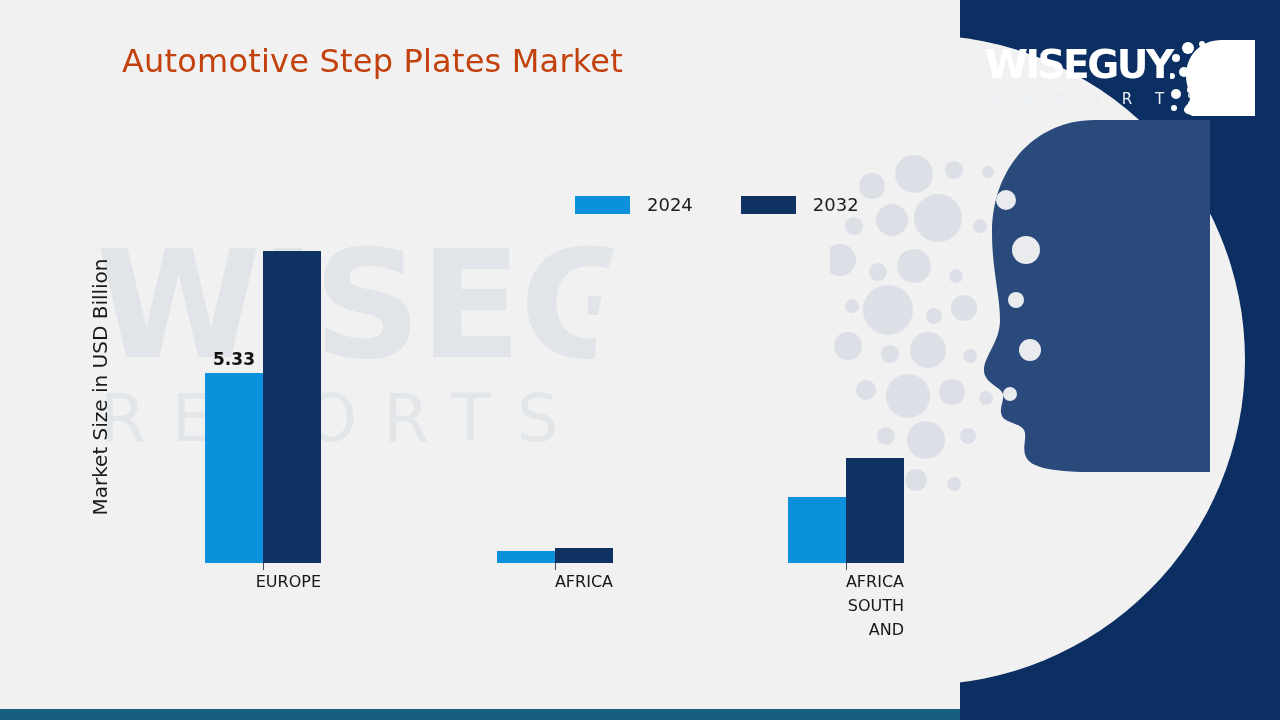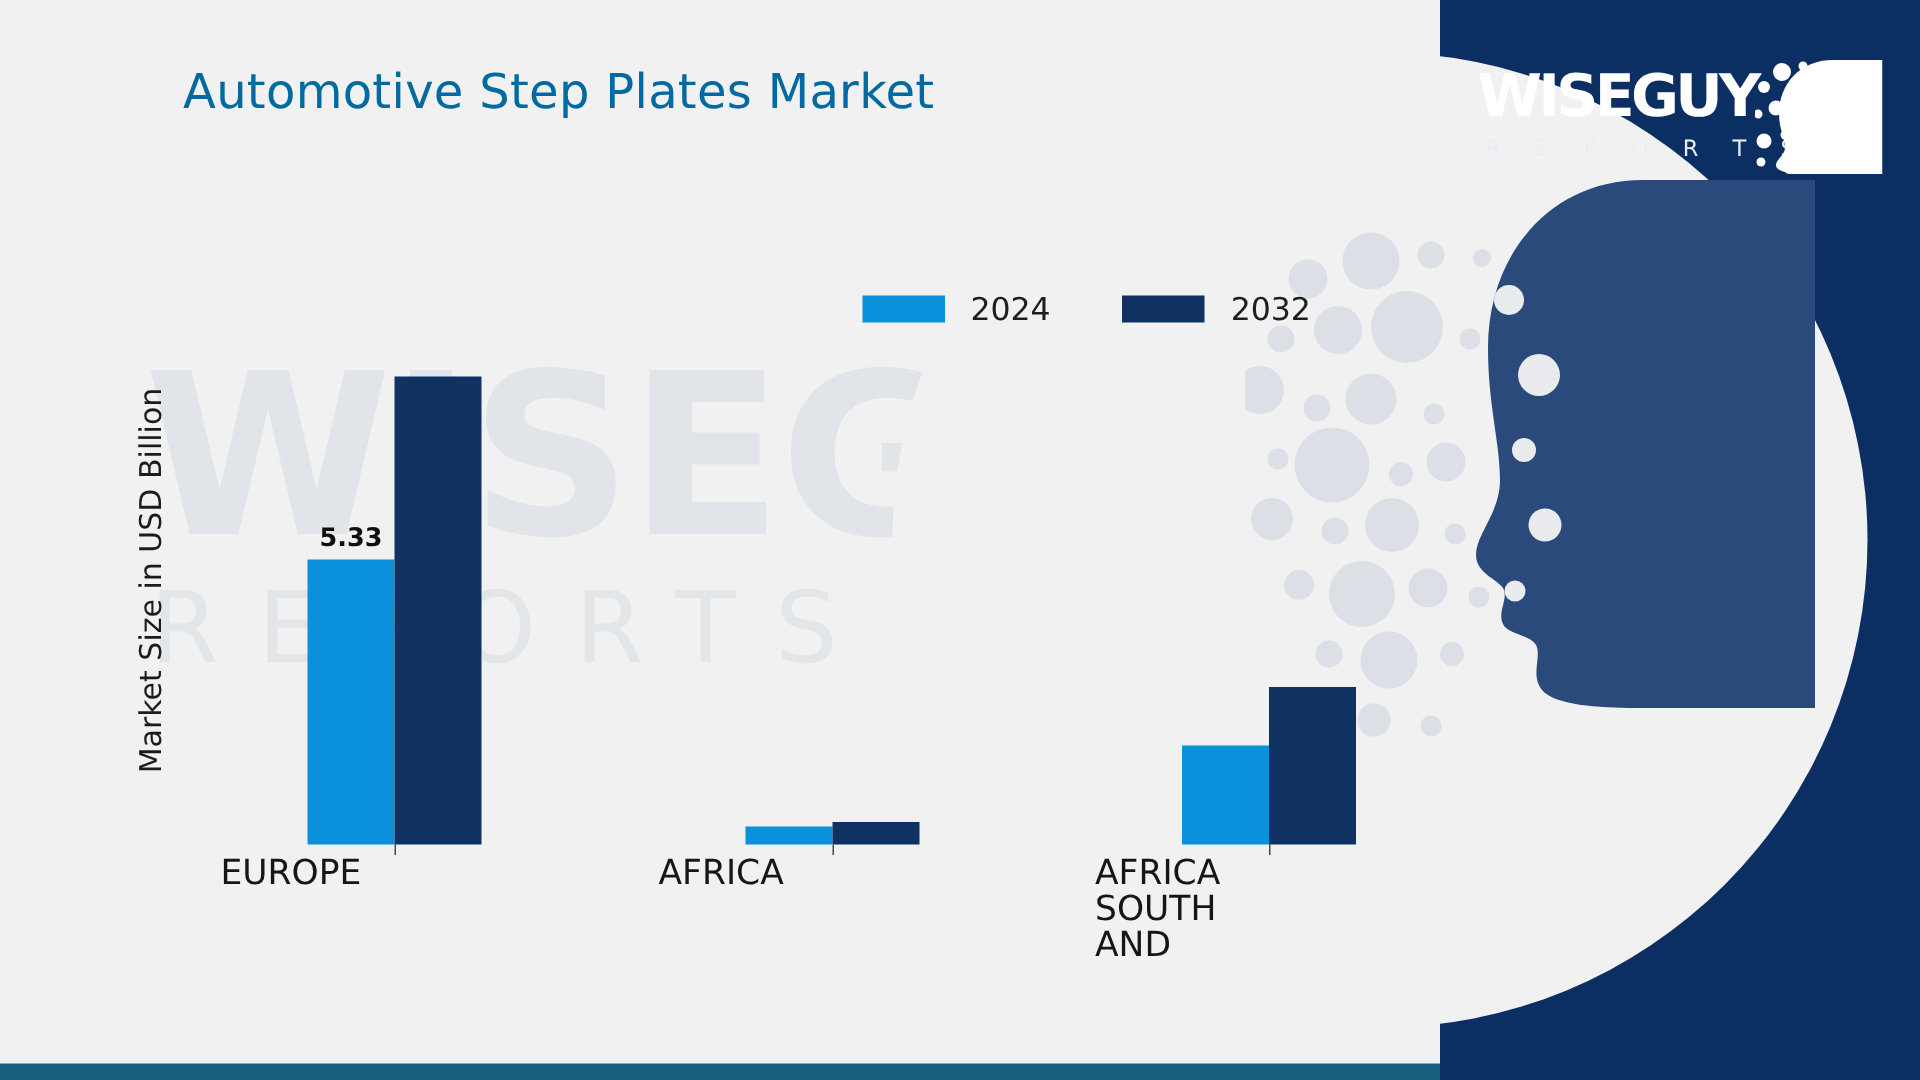--- a/index.html
+++ b/index.html
@@ -66,21 +66,21 @@
     pointer-events: none;
   }
   .brain-dots { position: absolute; left: 830px; top: 140px; width: 330px; height: 420px; }
 
   
   .chart-title {
     position: absolute;
     left: 122px; top: 42px;
     font-size: 32px;
     font-weight: 400;
-    color: #0369a1;
+    color: #c2410c;
     letter-spacing: .2px;
     font-family: "DejaVu Sans", sans-serif;
     white-space: nowrap;
   }
 
   
   .logo {
     position: absolute;
     left: 985px; top: 38px;
     width: 270px; height: 80px;
@@ -123,21 +123,21 @@
   .legend {
     position: absolute;
     left: 575px; top: 194px;
     display: flex;
     align-items: center;
     gap: 48px;
   }
   .legend-item { display: flex; align-items: center; gap: 17px; }
   .legend-swatch { width: 55px; height: 18px; display: block; }
   .legend-label {
-    font-size: 21px;
+    font-size: 18px;
     color: #1e1e1e;
     font-family: "DejaVu Sans", sans-serif;
     white-space: nowrap;
   }
 
   
   .plot {
     position: absolute;
     left: 0; top: 0;
     width: 960px; height: 720px;
@@ -163,22 +163,22 @@
     left: 58px; bottom: -7px;
     width: 1px; height: 7px;
     background: #3b4a5a;
   }
   .cat-label {
     position: absolute;
     top: 100%;
     left: -58px;
     width: 174px;
     margin-top: 7px;
-    text-align: left;
-    font-size: 23px;
+    text-align: right;
+    font-size: 16px;
     line-height: 24px;
     color: #161616;
     font-family: "DejaVu Sans", sans-serif;
   }
 
   
   .bottom-bar {
     position: absolute;
     left: 0; bottom: 0;
     width: 960px; height: 11px;

